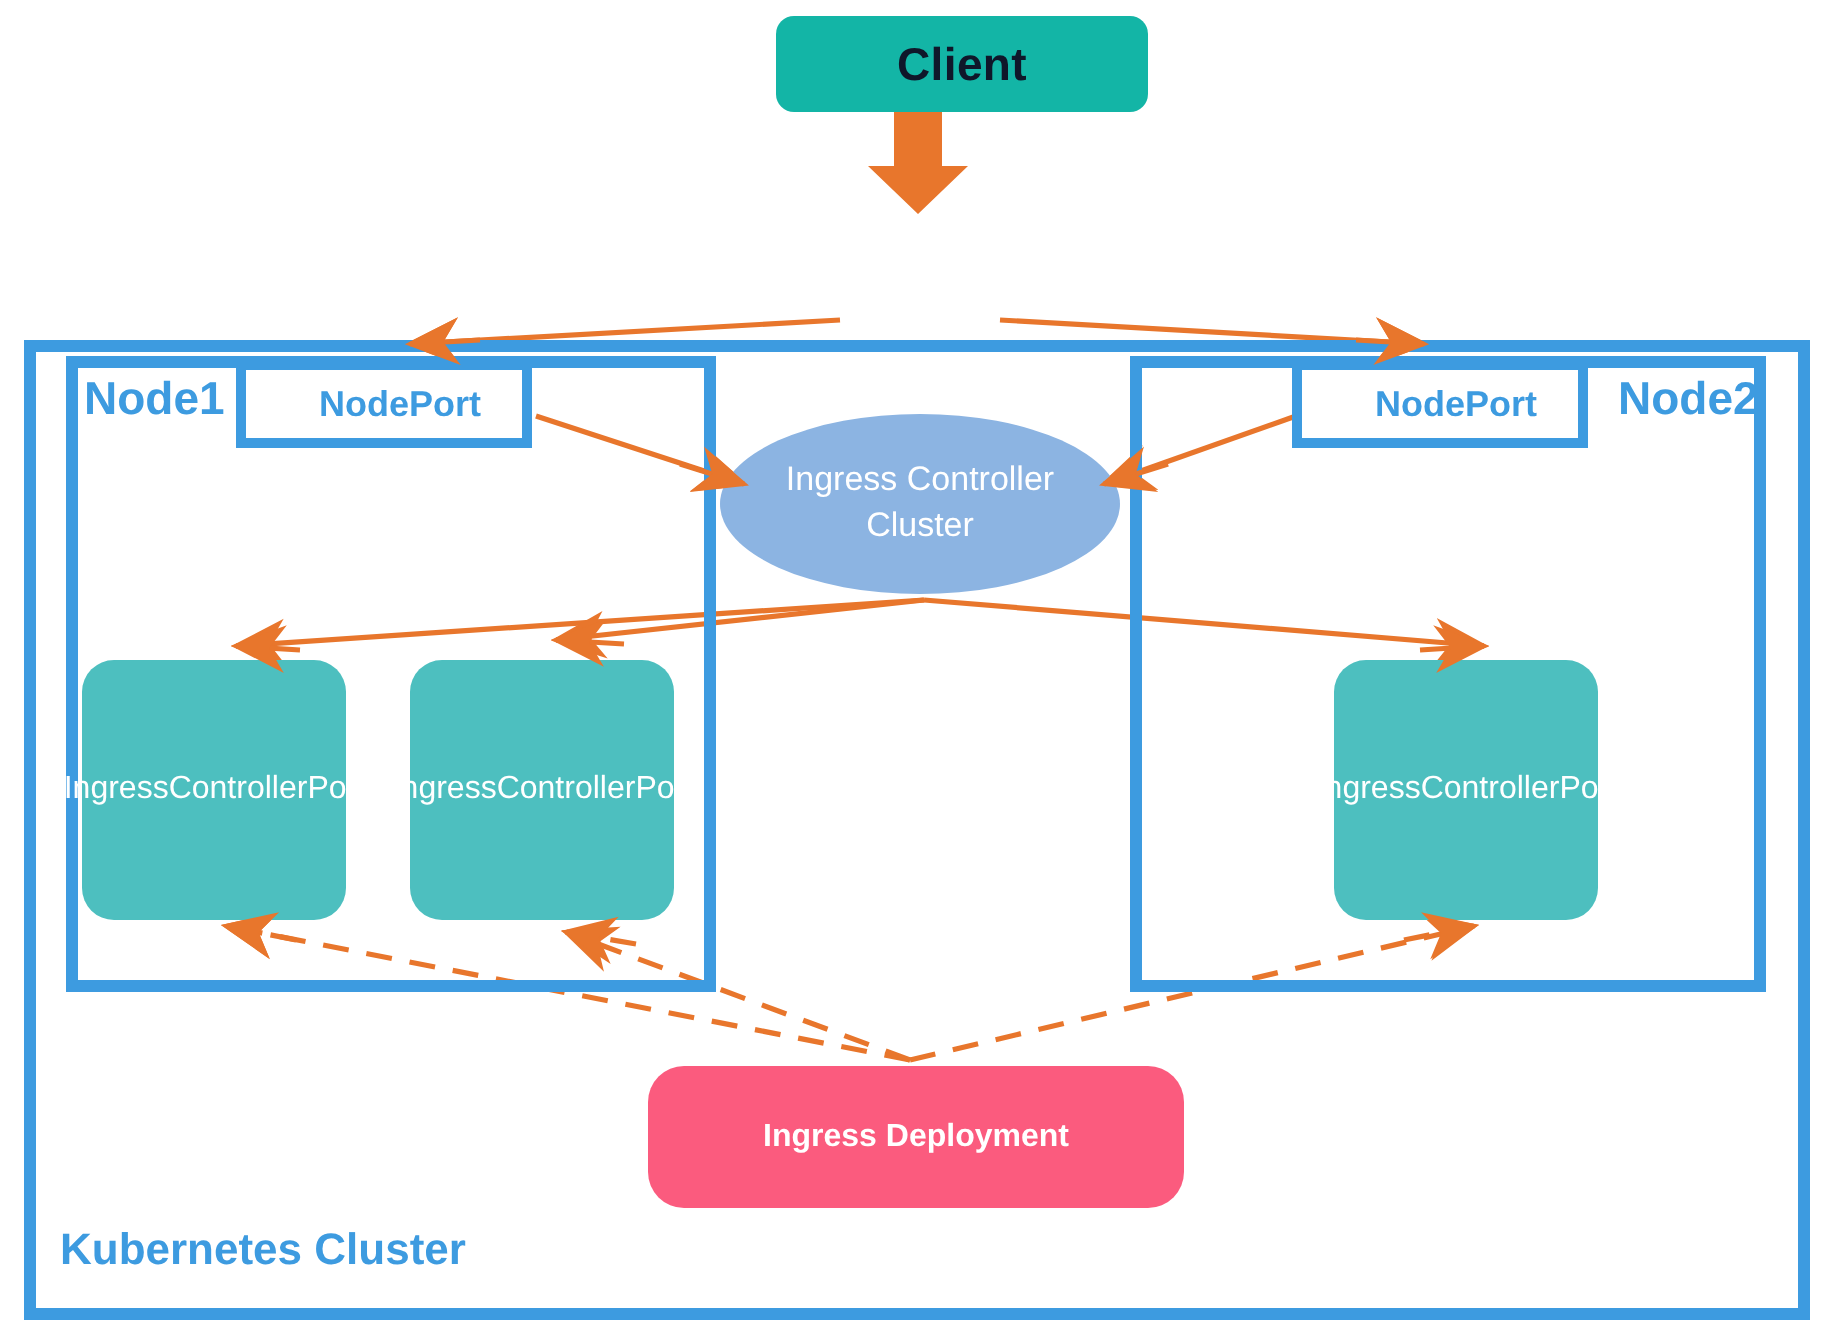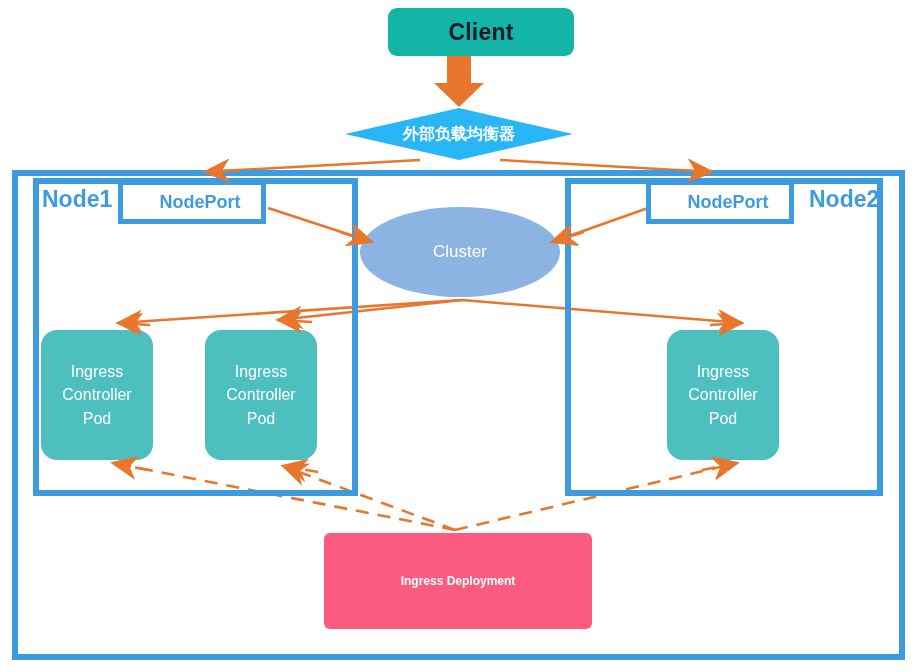--- a/index.html
+++ b/index.html
@@ -140,48 +140,48 @@
     color: #ffffff;
     font-size: 17px;
     z-index: 30;
     text-align: center;
     line-height: 1.35;
   }
 
   
   .pod-box {
     top: 330px;
-    width: 112px; height: 130px;
+    width: 132px; height: 130px;
     background: #4dbfbf;
     border-radius: 16px;
     display: flex;
-    flex-direction: column;
+    flex-direction: row;
     align-items: center;
     justify-content: center;
     color: #ffffff;
     font-size: 16px;
     line-height: 1.45;
     z-index: 30;
     text-align: center;
   }
   .pod-box.pod1 { left: 41px;  }
   .pod-box.pod2 { left: 205px; }
   .pod-box.pod3 { left: 667px; }
 
   
   .deployment-box {
     left: 324px; top: 533px;
-    width: 268px; height: 96px;
+    width: 268px; height: 71px;
     background: #fb5b7e;
-    border-radius: 6px;
-    display: flex;
-    align-items: center;
-    justify-content: center;
-    color: #ffffff;
-    font-size: 12px;
+    border-radius: 18px;
+    display: flex;
+    align-items: center;
+    justify-content: center;
+    color: #ffffff;
+    font-size: 16px;
     font-weight: bold;
     z-index: 30;
   }
 </style>
 </head>
 <body>
 
 <div id="stage">
 
   <svg id="arrows-under" viewBox="0 0 917 672">
@@ -231,28 +231,23 @@
     <span>NodePort</span>
   </div>
   <div class="abs nodeport-box np2">
     <span>NodePort</span>
   </div>
 
   <div class="abs client-box">
     <span>Client</span>
   </div>
 
-  <div class="abs lb-wrap">
-    <svg width="228" height="52" viewBox="0 0 228 52">
-      <polygon points="114,0 228,26 114,52 0,26" fill="#29b6f6"></polygon>
-    </svg>
-    <div class="lb-label">外部负载均衡器</div>
-  </div>
 
   <div class="abs service-ellipse">
+    <span>Ingress Controller</span>
     <span>Cluster</span>
   </div>
 
   <div class="abs pod-box pod1">
     <span>Ingress</span>
     <span>Controller</span>
     <span>Pod</span>
   </div>
   <div class="abs pod-box pod2">
     <span>Ingress</span>
@@ -262,20 +257,21 @@
   <div class="abs pod-box pod3">
     <span>Ingress</span>
     <span>Controller</span>
     <span>Pod</span>
   </div>
 
   <div class="abs deployment-box">
     <span>Ingress Deployment</span>
   </div>
 
+  <div class="abs cluster-label">Kubernetes Cluster</div>
 
   <svg id="arrows-over" viewBox="0 0 917 672">
     <defs>
       <marker id="ah2" markerWidth="11" markerHeight="11" refX="9.5" refY="5" orient="auto" markerUnits="strokeWidth">
         <path d="M0,0.4 L10.5,5 L0,9.6 L3.1,5 Z" fill="#e8762c"></path>
       </marker>
     </defs>
 
     <line x1="240" y1="170" x2="205" y2="172" stroke="#e8762c" stroke-width="2.6" marker-end="url(#ah2)"></line>
     <line x1="678" y1="170" x2="712" y2="172" stroke="#e8762c" stroke-width="2.6" marker-end="url(#ah2)"></line>

